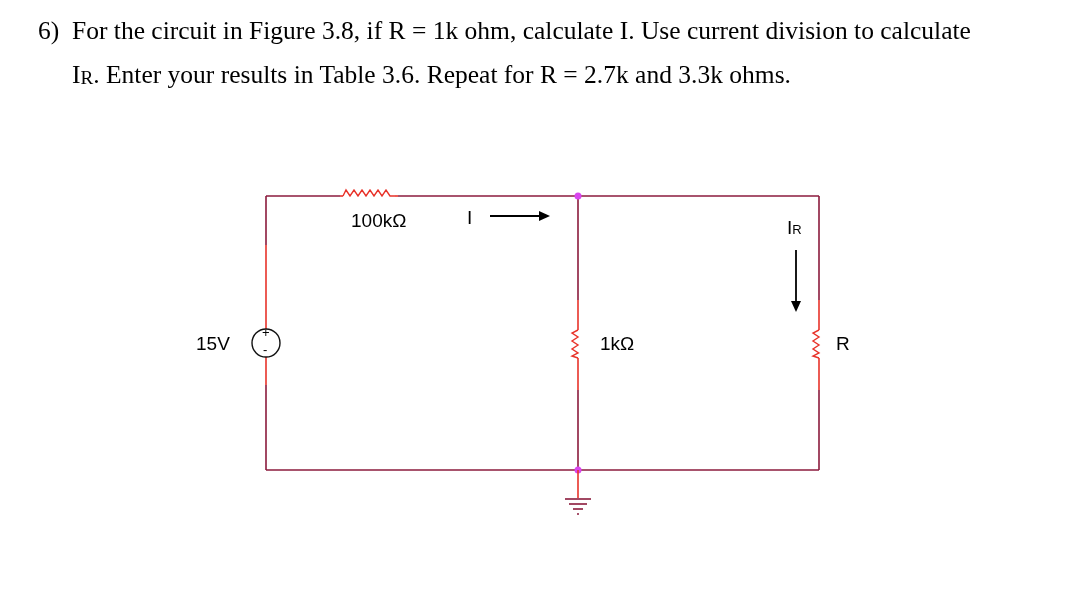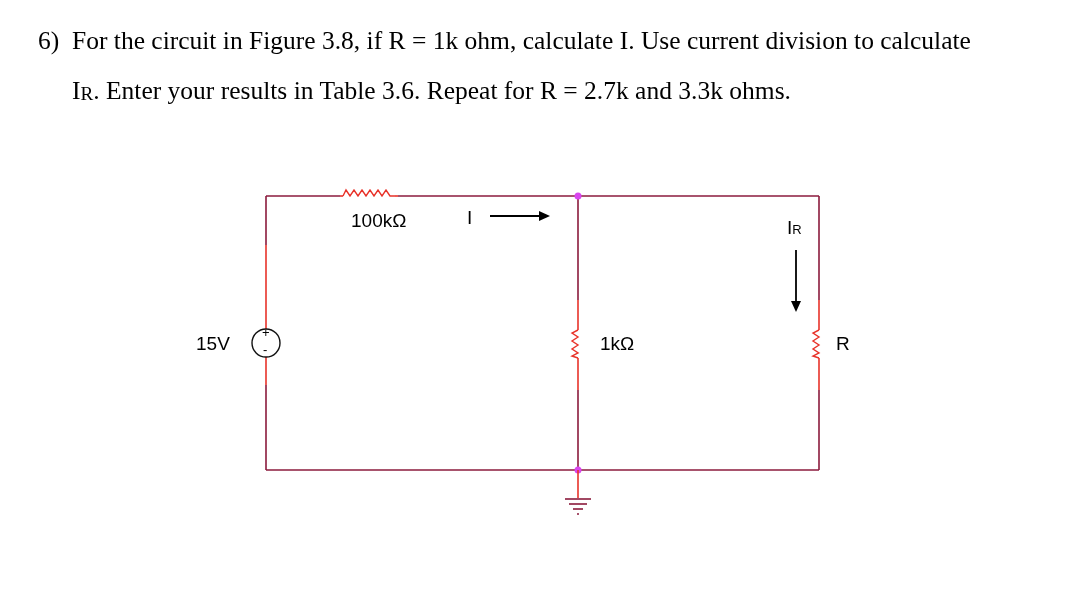--- a/index.html
+++ b/index.html
@@ -2,22 +2,22 @@
 <html><head>
   <meta charset="utf-8">
   <style>
     html, body { margin: 0; padding: 0; background: #ffffff; }
     body { width: 1074px; height: 594px; position: relative; overflow: hidden; }
     .question {
       position: absolute; left: 0; top: 0; width: 1074px;
       font-family: "Liberation Serif", "DejaVu Serif", serif;
       font-size: 25.5px; color: #000; line-height: 38px;
     }
-    .q-line1 { position: absolute; left: 38px; top: 22px; white-space: nowrap; }
-    .q-line2 { position: absolute; left: 72px; top: 72px; white-space: nowrap; }
+    .q-line1 { position: absolute; left: 38px; top: 12px; white-space: nowrap; }
+    .q-line2 { position: absolute; left: 72px; top: 56px; white-space: nowrap; }
     .q-num { display: inline-block; width: 34px; }
     .sub { font-size: 0.75em; vertical-align: -0.05em; }
     svg.circuit { position: absolute; left: 0; top: 0; }
     .lbl { font-family: "Liberation Sans", "DejaVu Sans", sans-serif; font-size: 19px; fill: #000; }
     .lbl-small { font-family: "Liberation Sans", "DejaVu Sans", sans-serif; font-size: 13px; fill: #000; }
   </style>
 </head>
 <body>
 
 <div class="question">

